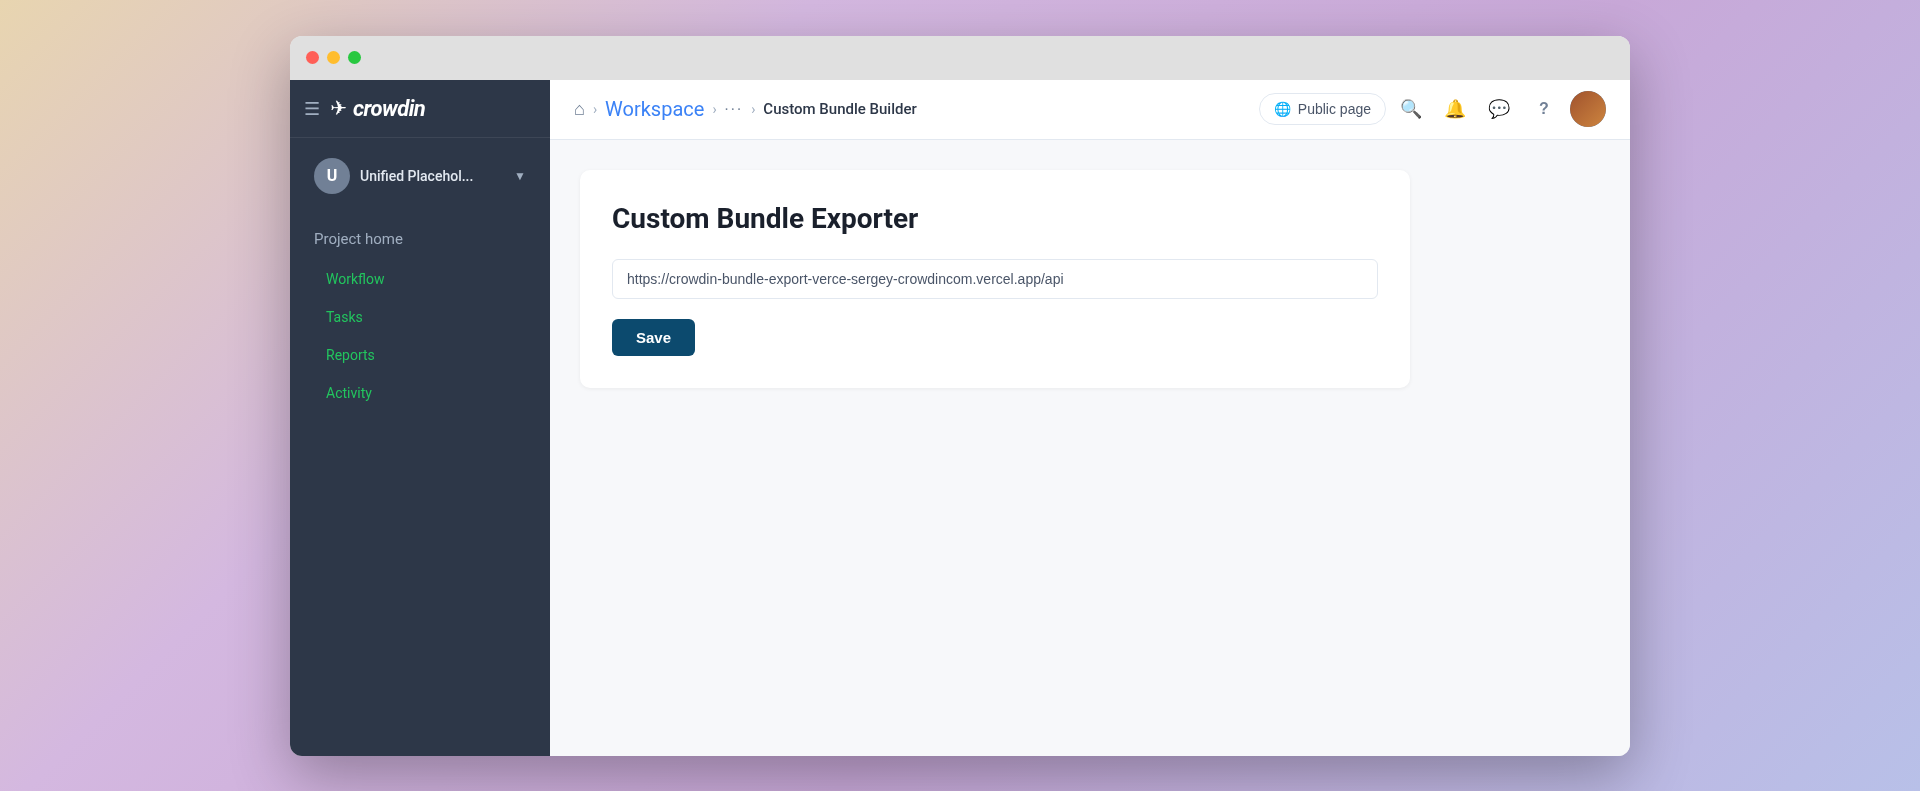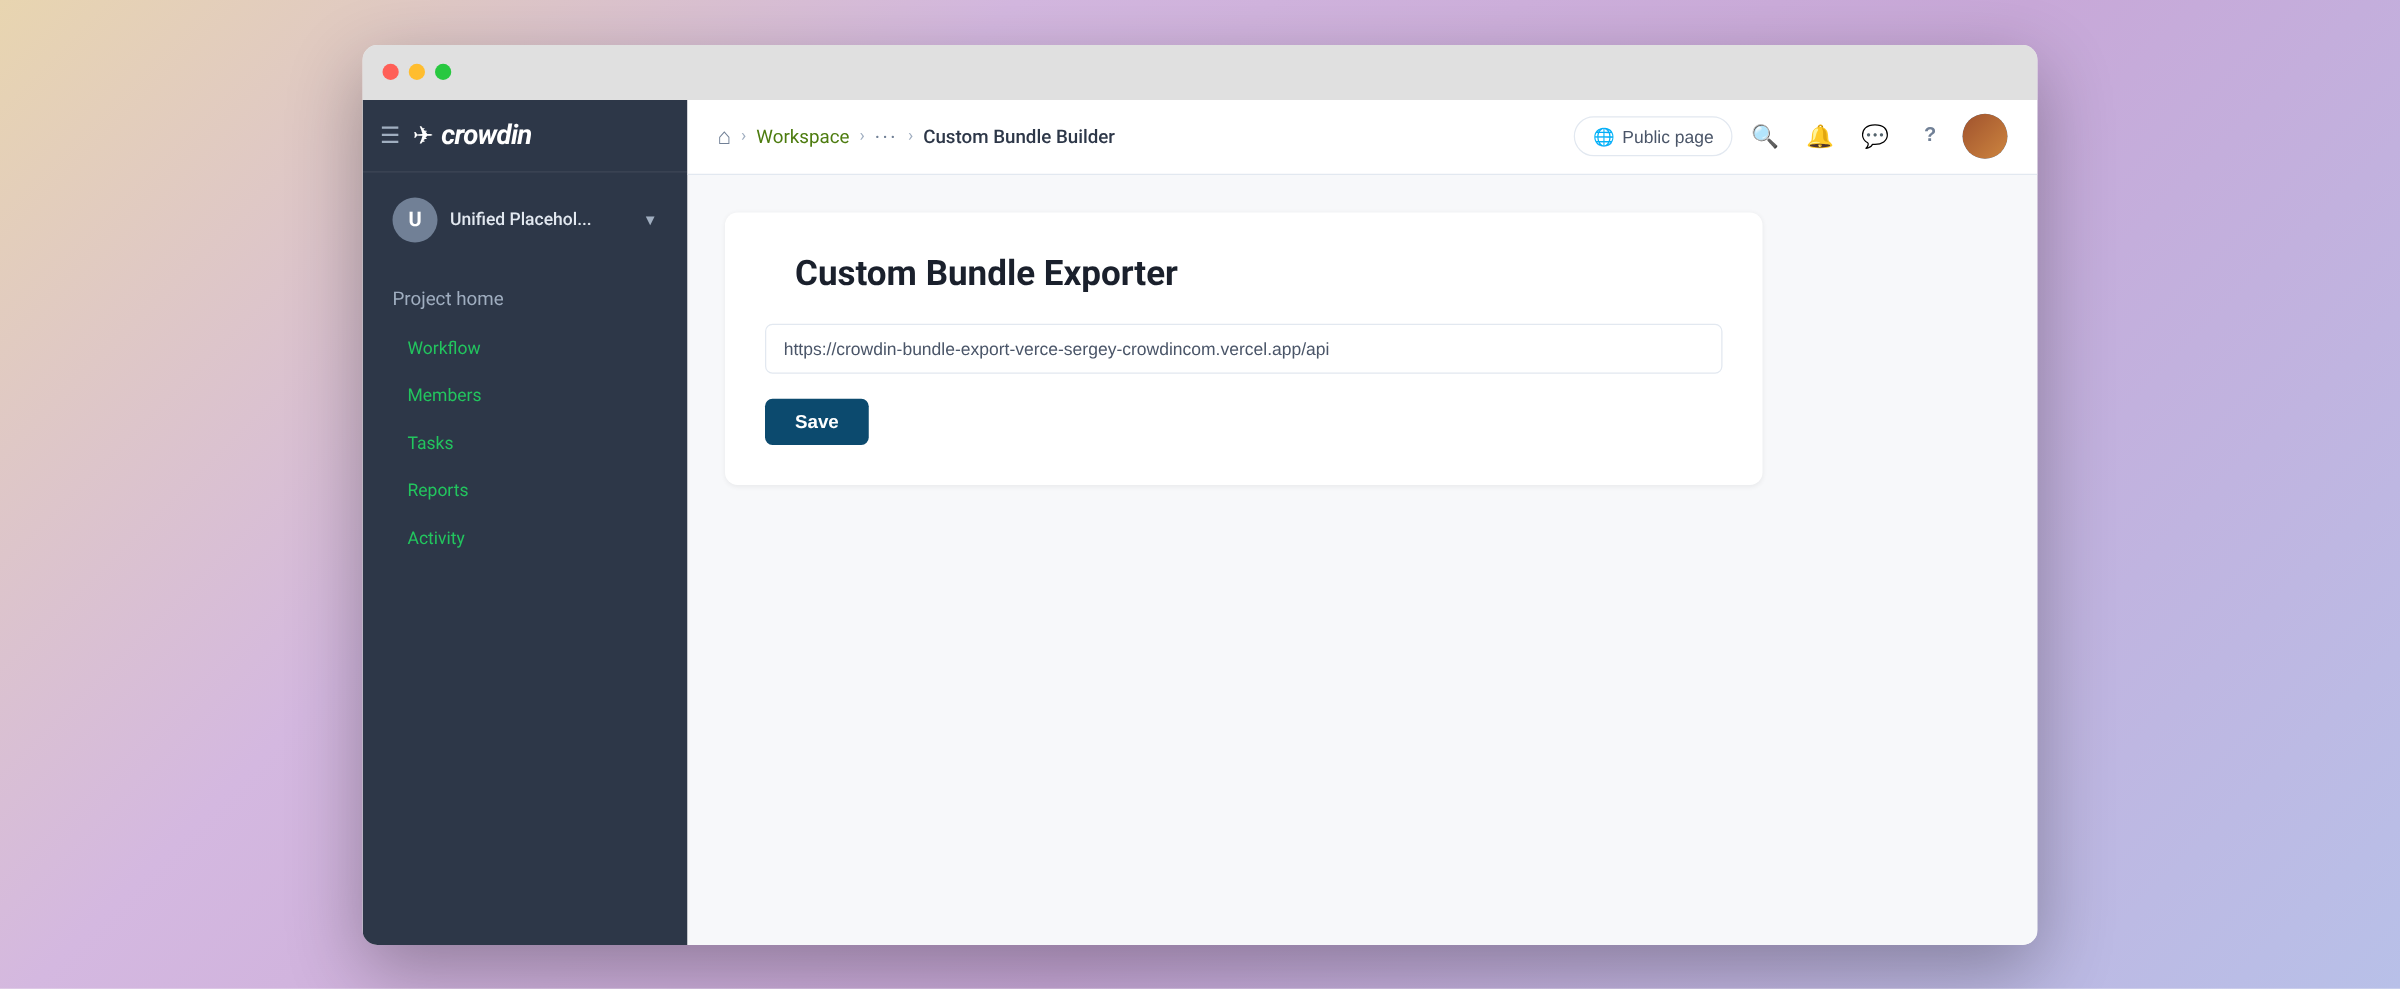--- a/index.html
+++ b/index.html
@@ -200,22 +200,22 @@
       flex: 1;
     }
 
     .breadcrumb-home {
       color: #718096;
       font-size: 18px;
       cursor: pointer;
     }
 
     .breadcrumb-item {
-      color: #4d7c0f;
-      font-size: 15px;
+      color: #3b82f6;
+      font-size: 20px;
       cursor: pointer;
     }
 
     .breadcrumb-sep {
       color: #a0aec0;
       font-size: 14px;
     }
 
     .breadcrumb-dots {
       color: #718096;
@@ -296,21 +296,20 @@
       padding: 32px;
       box-shadow: 0 1px 4px rgba(0,0,0,0.06);
       max-width: 830px;
     }
 
     .card-title {
       font-size: 28px;
       font-weight: 700;
       color: #1a202c;
       margin-bottom: 24px;
-      margin-left: 24px;
     }
 
     .form-label {
       font-size: 14px;
       font-weight: 600;
       color: #2d3748;
       margin-bottom: 10px;
       display: block;
     }
 
@@ -369,23 +368,20 @@
       </div>
 
       <nav class="sidebar-nav">
         <div class="nav-item">
           <span>Project home</span>
         </div>
 
 
         <div class="nav-sub-item">
           <span>Workflow</span>
-        </div>
-        <div class="nav-sub-item">
-          <span>Members</span>
         </div>
         <div class="nav-sub-item">
           <span>Tasks</span>
         </div>
         <div class="nav-sub-item">
           <span>Reports</span>
         </div>
         <div class="nav-sub-item">
           <span>Activity</span>
         </div>

